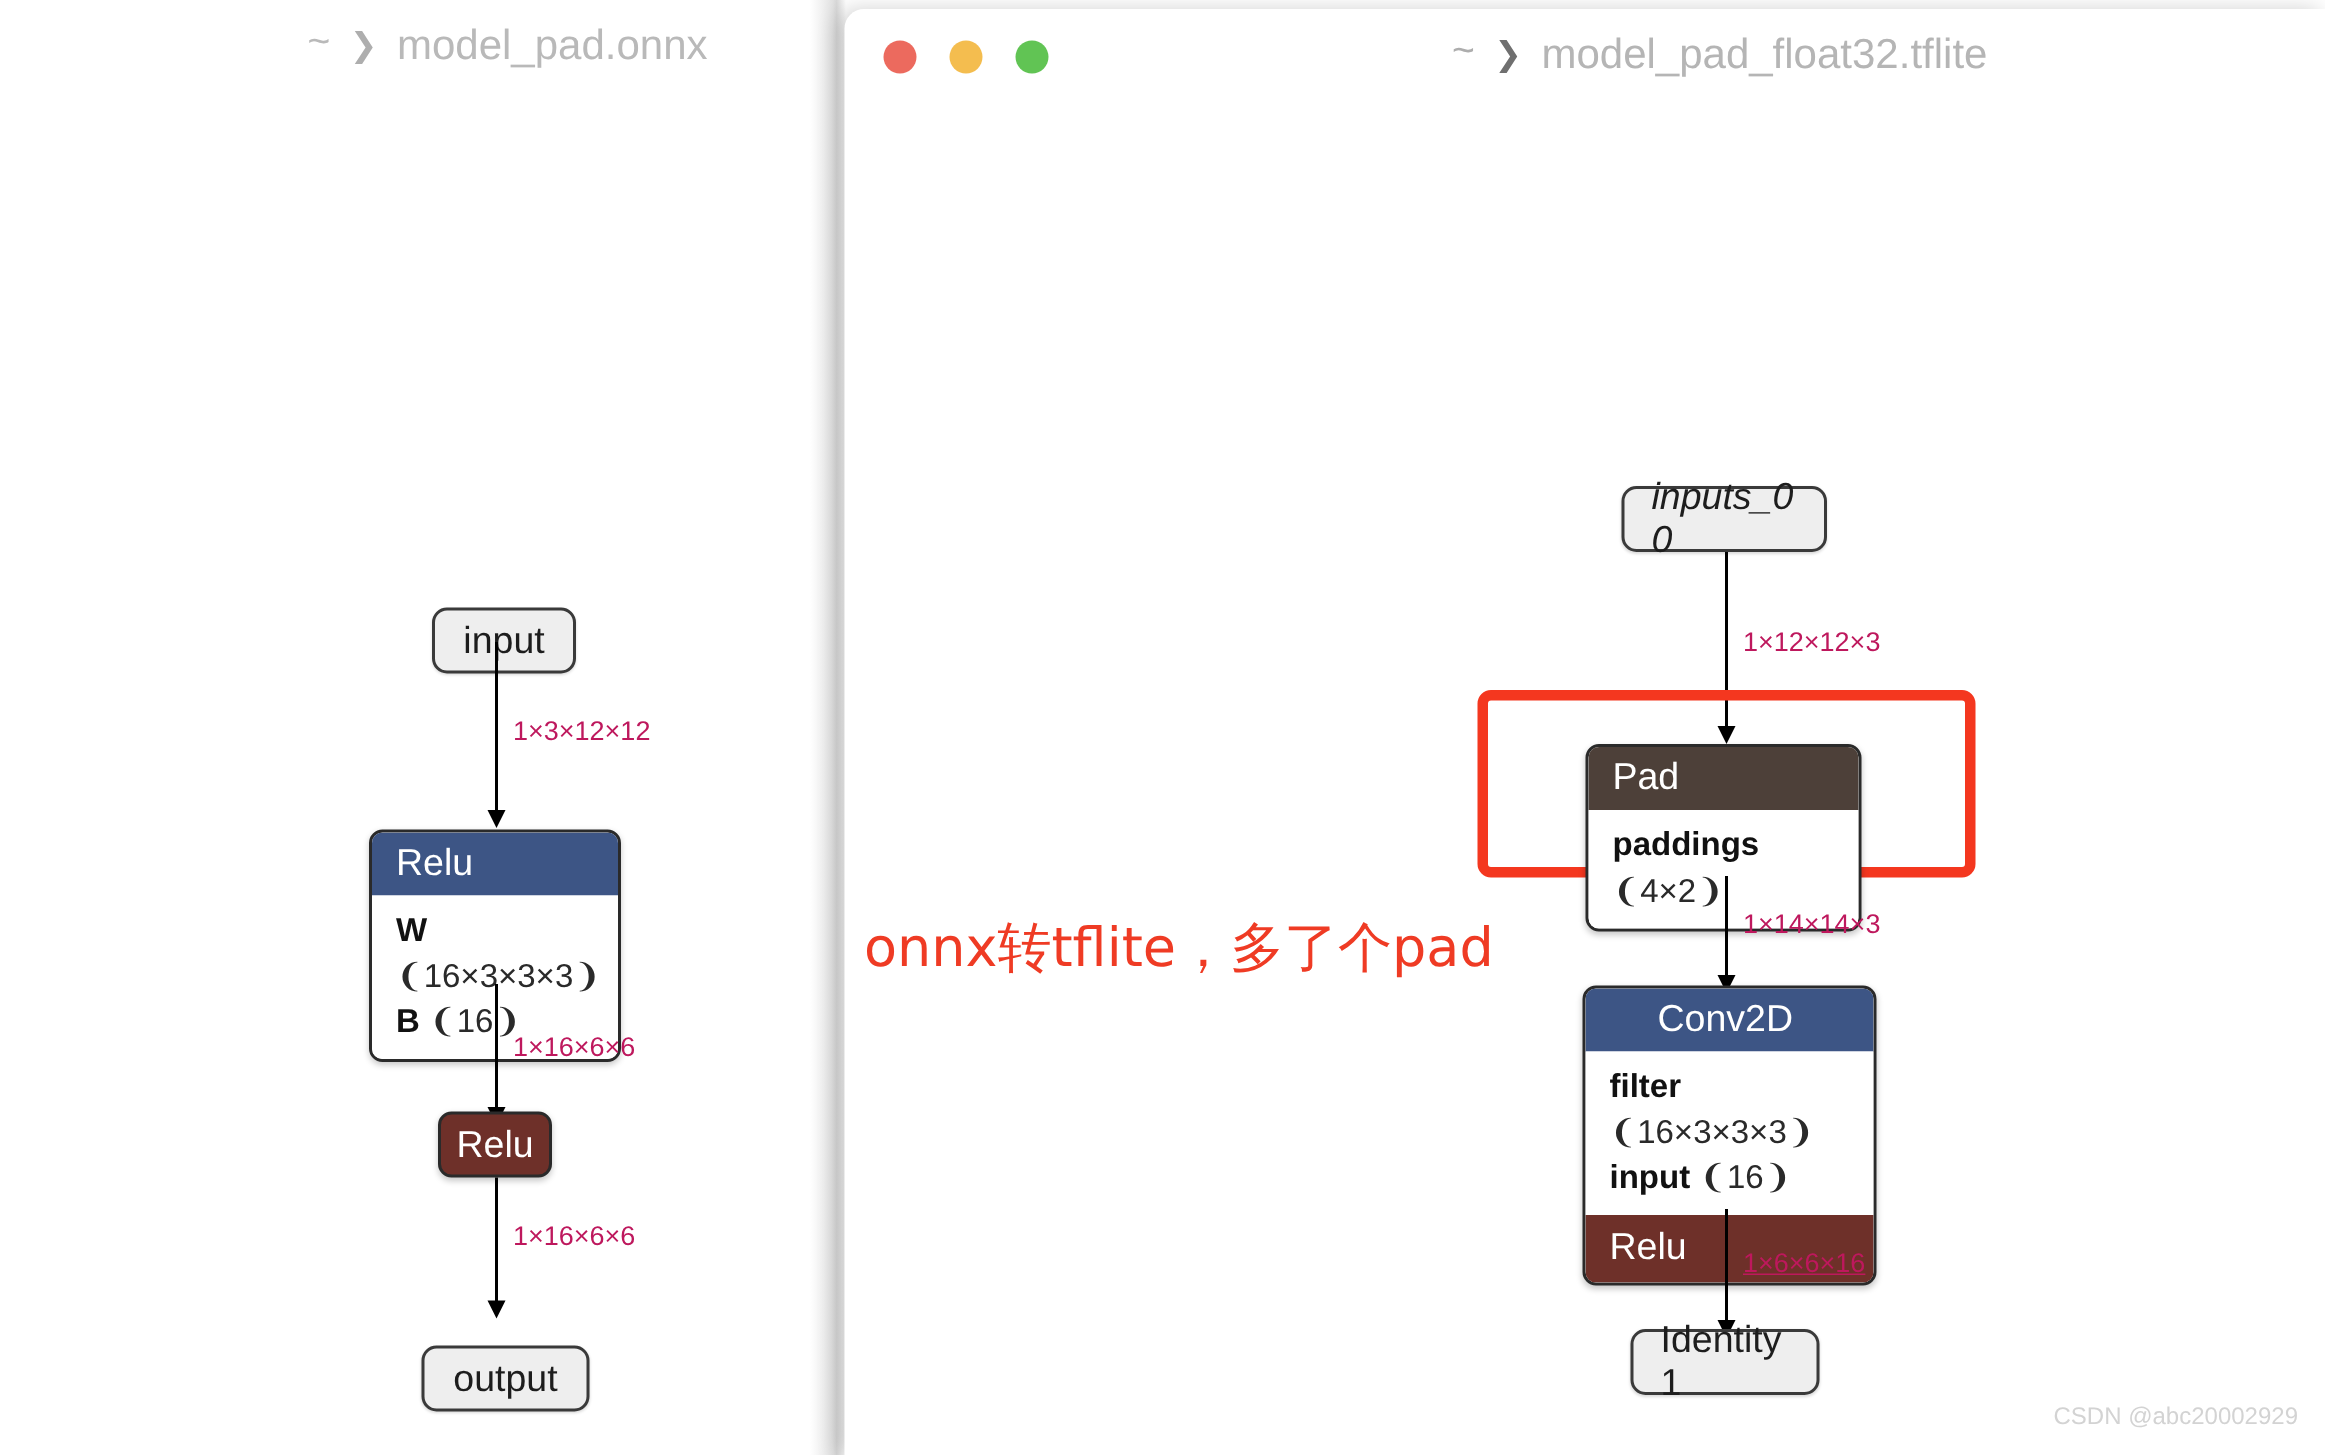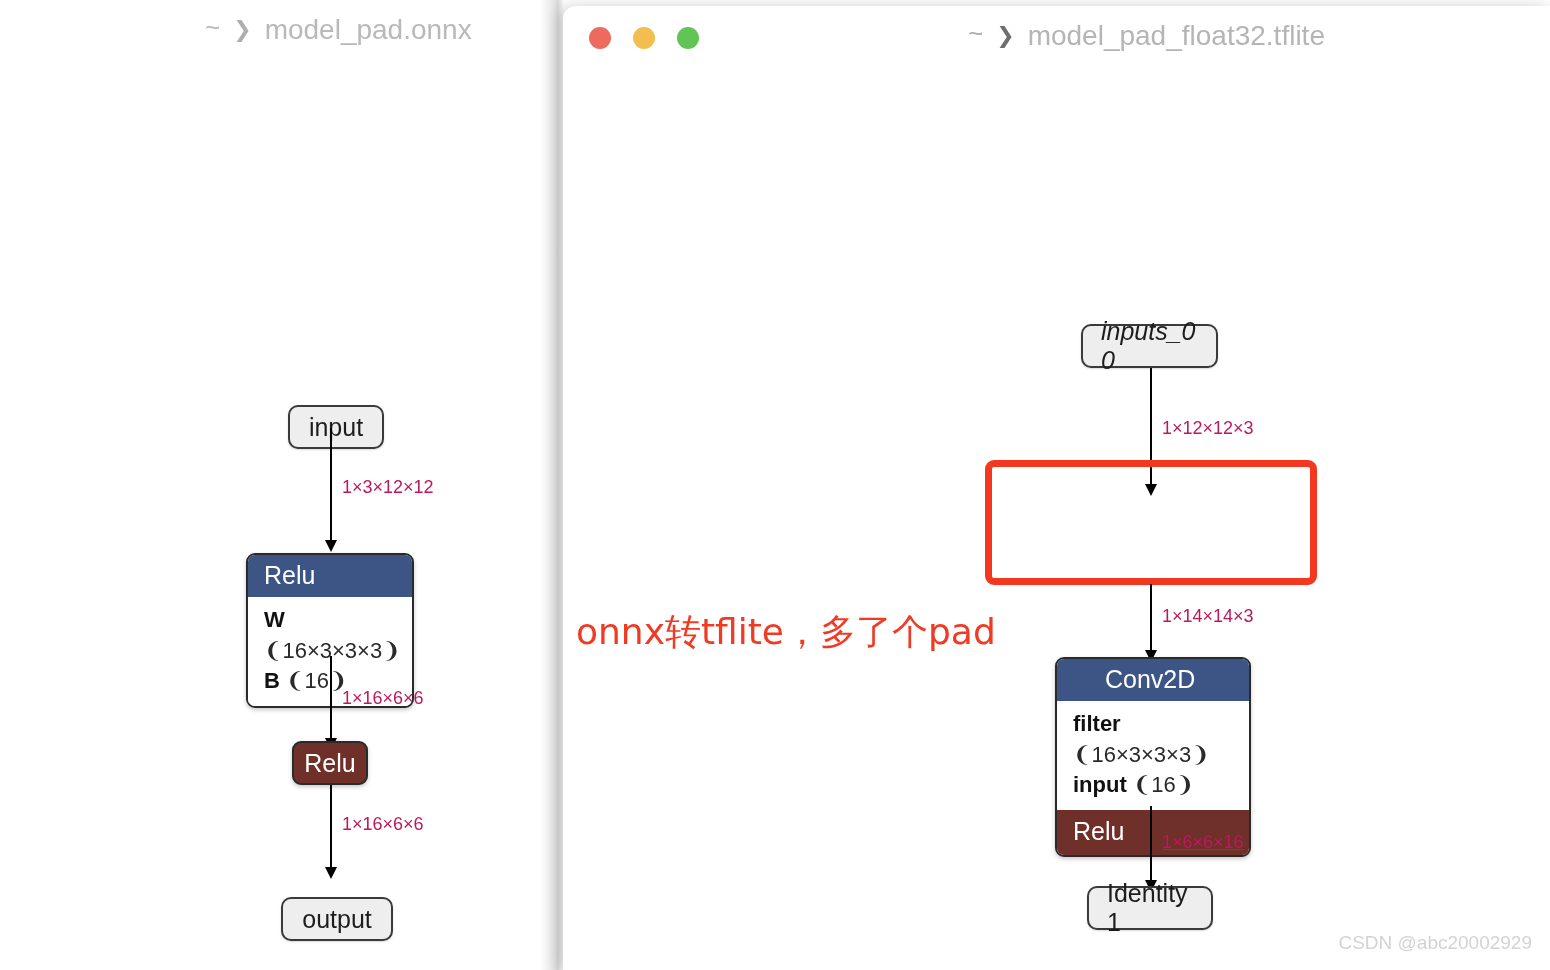--- a/index.html
+++ b/index.html
@@ -86,21 +86,21 @@
     position:absolute;border:7px solid #f4371f;border-radius:9px;
     box-sizing:border-box;background:transparent;
   }
   
   #annotation{
     position:absolute;color:#ef3b24;font-size:36px;white-space:nowrap;
     font-family:"DejaVu Sans","Liberation Sans",sans-serif;
   }
   
   #watermark{
-    position:absolute;right:18px;bottom:16px;color:#d3d3d3;font-size:19px;
+    position:absolute;right:18px;bottom:16px;color:#d3d3d3;font-size:16px;
   }
 </style>
 </head>
 <body>
 
 <div class="window" id="back-window">
 
   <div class="titlebar">
     <div class="breadcrumb" id="back-breadcrumb">
       <span class="tilde">~</span>
@@ -182,20 +182,29 @@
     </div>
 
     <div class="edge" style="left:587px;top:362px;height:130px;">
       <div class="line" style="height:118px;"></div>
       <div class="arrow" style="top:116px;"></div>
     </div>
     <div class="edge-label" style="left:599px;top:412px;">1×12×12×3</div>
 
     <div id="pad-highlight" style="left:422px;top:454px;width:332px;height:125px;"></div>
 
+    <div class="node card" style="left:494px;top:490px;width:184px;">
+      <div class="card-head" style="background:#4d4039;">Pad</div>
+      <div class="card-body">
+        <div>
+          <b>paddings</b>
+          <span class="ang">❨4×2❩</span>
+        </div>
+      </div>
+    </div>
 
     <div class="edge" style="left:587px;top:578px;height:80px;">
       <div class="line" style="height:68px;"></div>
       <div class="arrow" style="top:66px;"></div>
     </div>
     <div class="edge-label" style="left:599px;top:600px;">1×14×14×3</div>
 
     <div class="node card" style="left:492px;top:651px;width:196px;">
       <div class="card-head" style="background:#3d5585;padding-left:48px;">Conv2D</div>
       <div class="card-body">

